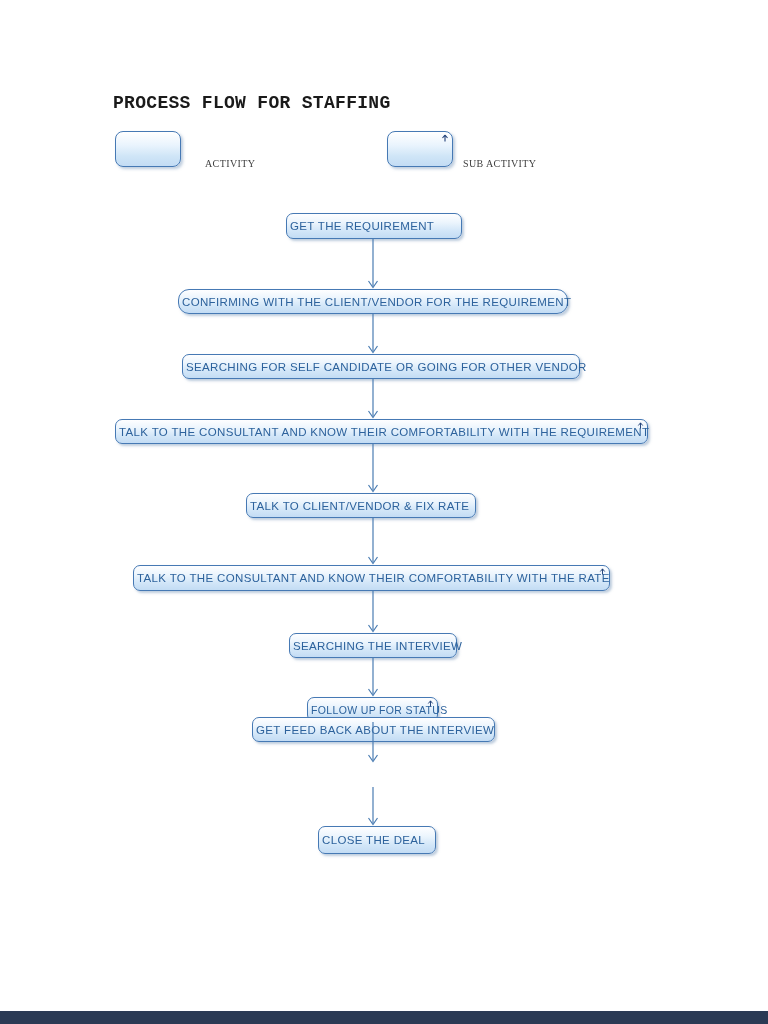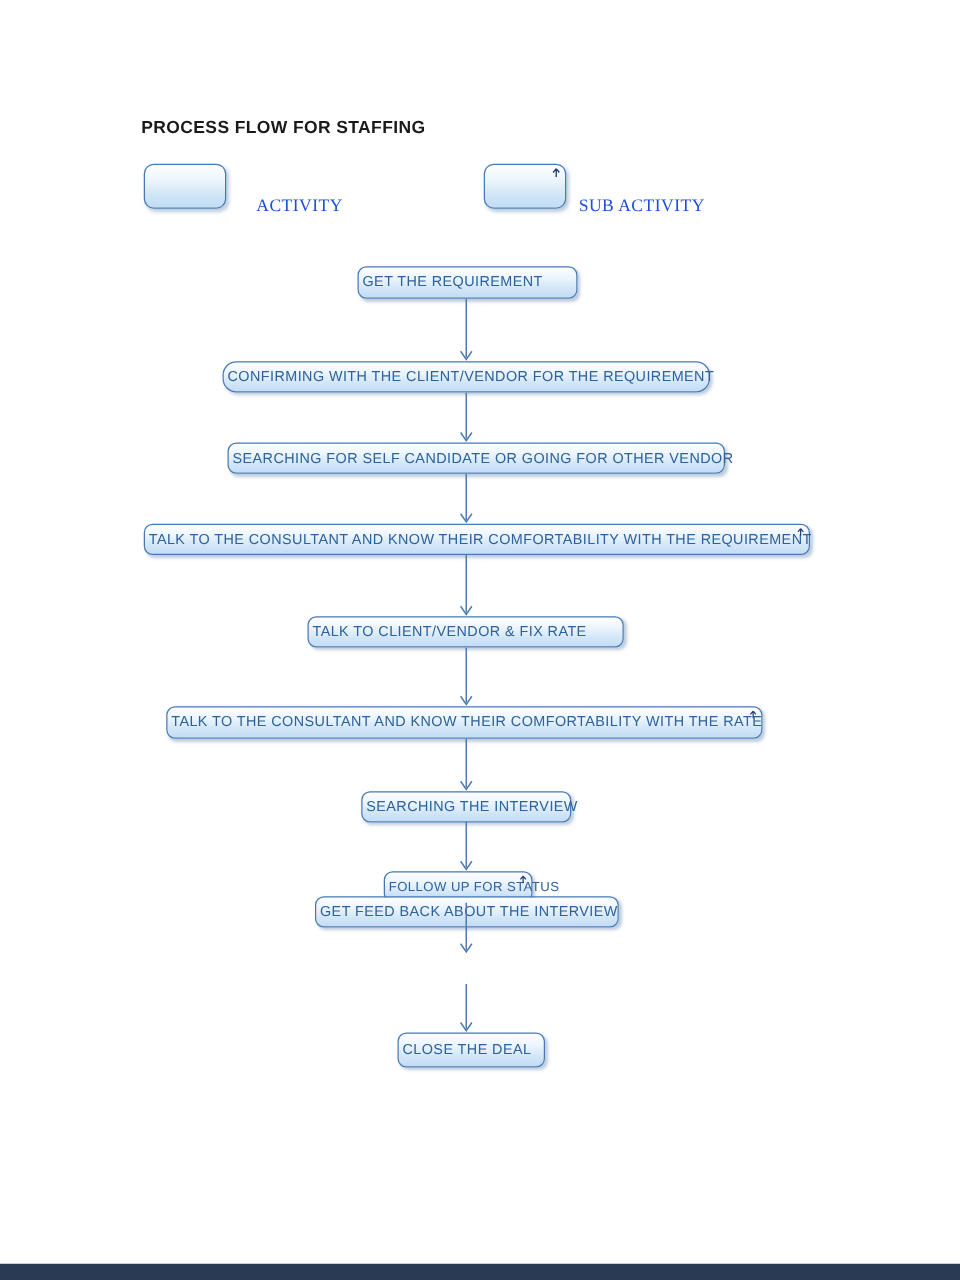--- a/index.html
+++ b/index.html
@@ -4,34 +4,34 @@
 <style>
   html,body{margin:0;padding:0;}
   body{
     width:768px;height:1024px;overflow:hidden;position:relative;
     background:#ffffff;
     font-family:"Liberation Sans", sans-serif;
   }
   #page{position:absolute;inset:0;background:#ffffff;}
   #doc-title{
     position:absolute;left:113px;top:93px;
-    font-family:Liberation Sans, sans-serif;font-weight:bold;
-    font-size:14px;letter-spacing:0.3px;color:#1a1a1a;white-space:nowrap;
+    font-family:Liberation Mono, monospace;font-weight:bold;
+    font-size:18px;letter-spacing:0.3px;color:#1a1a1a;white-space:nowrap;
   }
   .legend-box{
     position:absolute;width:64px;height:34px;border-radius:8px;
     border:1.5px solid var(--node_border);
     background:linear-gradient(to bottom,#ffffff 0%,#eaf4fd 38%,#cfe5f7 72%,var(--node_fill_bottom) 100%);
     box-shadow:2px 2px 3px rgba(125,155,190,.5);
   }
   #legend-activity-box{left:115px;top:131px;}
   #legend-sub-activity-box{left:387px;top:131px;}
   .legend-label{
     position:absolute;font-family:"Liberation Serif", serif;
-    font-size:14px;letter-spacing:0.4px;color:#1d4ed8;white-space:nowrap;
+    font-size:10px;letter-spacing:0.4px;color:#404040;white-space:nowrap;
   }
   #legend-activity-label{left:205px;top:158px;}
   #legend-sub-activity-label{left:463px;top:158px;}
   .node{
     position:absolute;box-sizing:border-box;
     border:1.5px solid var(--node_border);border-radius:7px;
     background:linear-gradient(to bottom,#fefeff 0%,#ecf5fd 35%,#d2e6f8 70%,var(--node_fill_bottom) 100%);
     box-shadow:2px 2px 2.5px rgba(125,155,190,.5);
     display:flex;align-items:center;justify-content:flex-start;
     color:var(--node_text);font-size:11.5px;letter-spacing:0.35px;
@@ -71,33 +71,33 @@
       </div>
       <div class="node" style="left: 182px; top: 354px; width: 398px; height: 25px;">
         <span>SEARCHING FOR SELF CANDIDATE OR GOING FOR OTHER VENDOR</span>
       </div>
       <div class="node" style="left: 115px; top: 419px; width: 533px; height: 25px;">
         <span>TALK TO THE CONSULTANT AND KNOW THEIR COMFORTABILITY WITH THE REQUIREMENT</span>
         <svg class="sub-marker" width="7" height="9" viewBox="0 0 8 10">
           <path d="M4 8.5 L4 2 M4 2 L1.5 5 M4 2 L6.5 5"></path>
         </svg>
       </div>
-      <div class="node" style="left: 246px; top: 493px; width: 253px; height: 25px;">
+      <div class="node" style="left: 246px; top: 493px; width: 230px; height: 25px;">
         <span>TALK TO CLIENT/VENDOR &amp; FIX RATE</span>
       </div>
       <div class="node" style="left: 133px; top: 565px; width: 477px; height: 26px;">
         <span>TALK TO THE CONSULTANT AND KNOW THEIR COMFORTABILITY WITH THE RATE</span>
         <svg class="sub-marker" width="7" height="9" viewBox="0 0 8 10">
           <path d="M4 8.5 L4 2 M4 2 L1.5 5 M4 2 L6.5 5"></path>
         </svg>
       </div>
       <div class="node" style="left: 289px; top: 633px; width: 168px; height: 25px;">
         <span>SEARCHING THE INTERVIEW</span>
       </div>
-      <div class="node" style="left: 307px; top: 697px; width: 119px; height: 25px; font-size: 10.5px;">
+      <div class="node" style="left: 307px; top: 697px; width: 131px; height: 25px; font-size: 10.5px;">
         <span>FOLLOW UP FOR STATUS</span>
         <svg class="sub-marker" width="7" height="9" viewBox="0 0 8 10">
           <path d="M4 8.5 L4 2 M4 2 L1.5 5 M4 2 L6.5 5"></path>
         </svg>
       </div>
       <div class="node" style="left: 252px; top: 717px; width: 243px; height: 25px;">
         <span>GET FEED BACK ABOUT THE INTERVIEW</span>
       </div>
       <div class="node" style="left: 318px; top: 826px; width: 118px; height: 28px;">
         <span>CLOSE THE DEAL</span>

